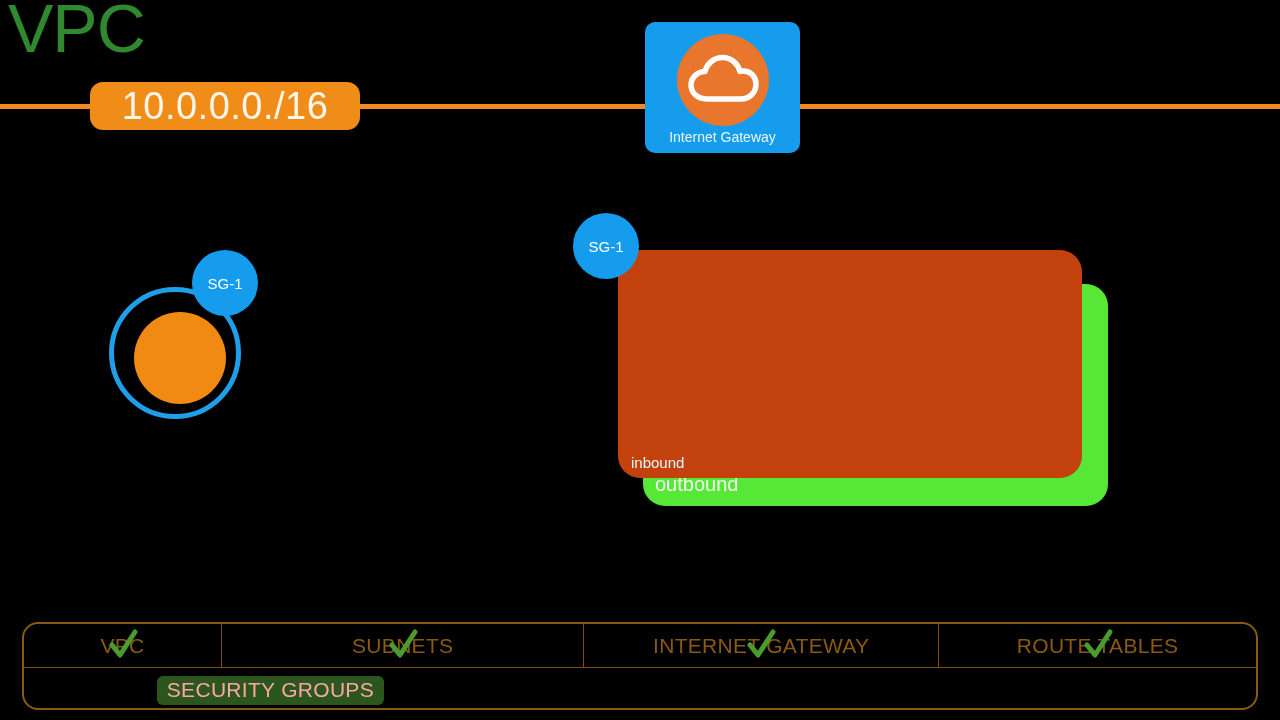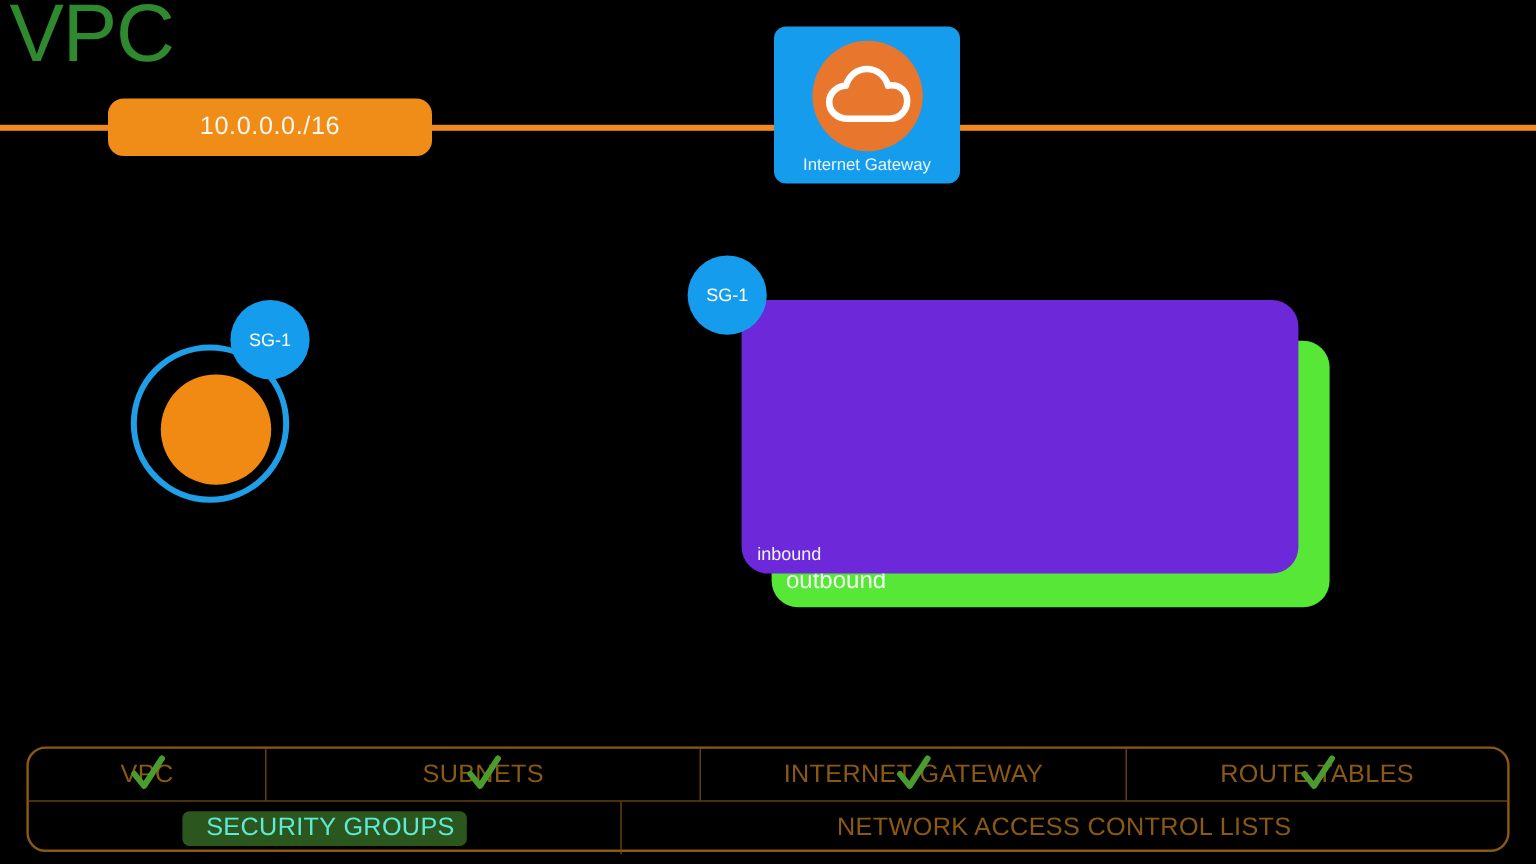--- a/index.html
+++ b/index.html
@@ -52,21 +52,21 @@
     left: 90px;
     top: 82px;
     width: 270px;
     height: 48px;
     background: #f08c18;
     border-radius: 13px;
     display: flex;
     align-items: center;
     justify-content: center;
     color: #fdf6ea;
-    font-size: 21px;
+    font-size: 38px;
     letter-spacing: 0.5px;
   }
 
   
   #igw-card {
     position: absolute;
     left: 645px;
     top: 22px;
     width: 155px;
     height: 131px;
@@ -148,21 +148,21 @@
     bottom: 10px;
     color: #f0fff0;
     font-size: 20px;
   }
   #inbound-panel {
     position: absolute;
     left: 618px;
     top: 250px;
     width: 464px;
     height: 228px;
-    background: #6d28d9;
+    background: #c2410c;
     border-radius: 22px;
   }
   #inbound-label {
     position: absolute;
     left: 13px;
     bottom: 7px;
     color: #eaf7ff;
     font-size: 15px;
   }
   #sg-right-badge {
@@ -205,23 +205,23 @@
     box-sizing: border-box;
     color: #8a5a14;
     font-size: 21px;
     letter-spacing: 0.3px;
     white-space: nowrap;
   }
   .check-cell + .check-cell { border-left: 1px solid #7a4f12; }
   .cell-label { position: relative; z-index: 1; }
   .cell-label.highlight {
     background: #2b571f;
-    color: #5eead4;
+    color: #fca5a5;
     border-radius: 6px;
-    padding: 2px 10px 3px 20px;
+    padding: 2px 10px 3px 10px;
   }
   .tick {
     position: absolute;
     z-index: 2;
     left: 50%;
     top: 50%;
     transform: translate(-50%, -50%);
     pointer-events: none;
   }
   .tick svg { display: block; }
@@ -301,19 +301,16 @@
             <svg width="34" height="34" viewBox="0 0 34 34" aria-hidden="true">
               <path d="M6 16 L14 26 L29 3" fill="none" stroke="#4a9c2e" stroke-width="5" stroke-linecap="round" stroke-linejoin="round"></path>
             </svg>
           </span>
         </div>
       </div>
     <div class="check-row row-bottom" id="row-1">
         <div class="check-cell" style="width: 40%;">
           <span class="cell-label highlight">SECURITY GROUPS</span>
         </div>
-        <div class="check-cell" style="width: 60%;">
-          <span class="cell-label">NETWORK ACCESS CONTROL LISTS</span>
-        </div>
       </div>
   </div>
 
 </div>
 
 </body></html>

